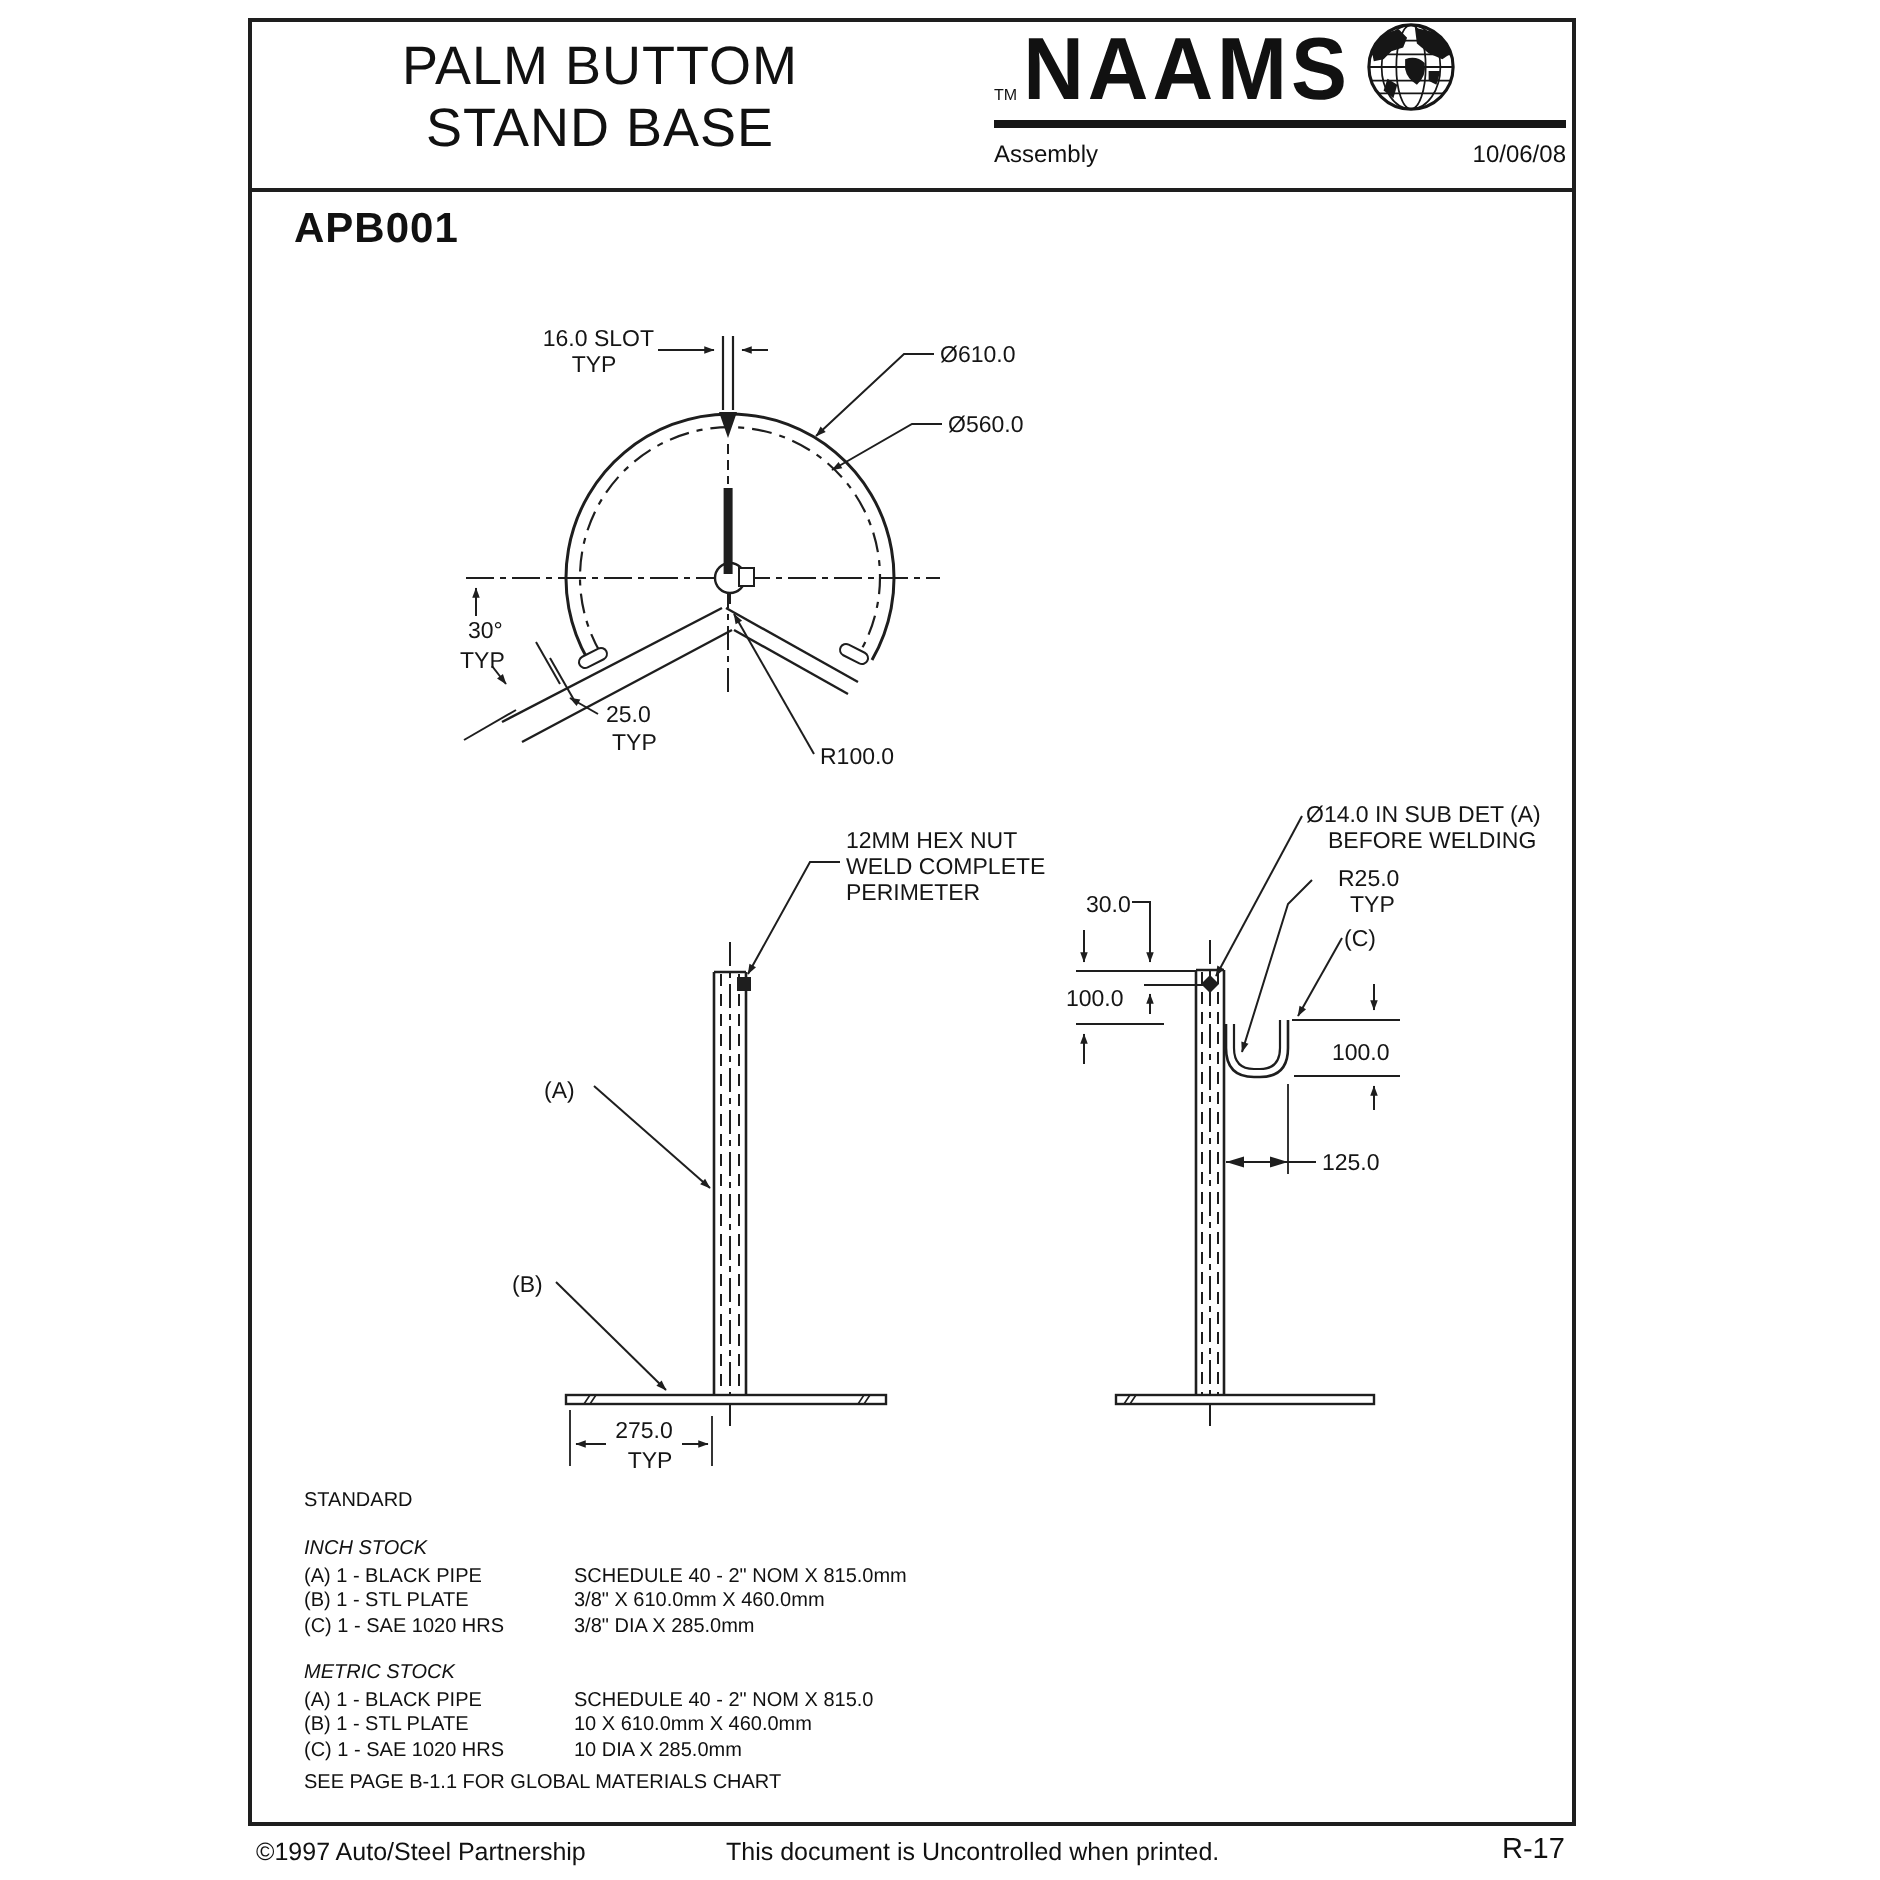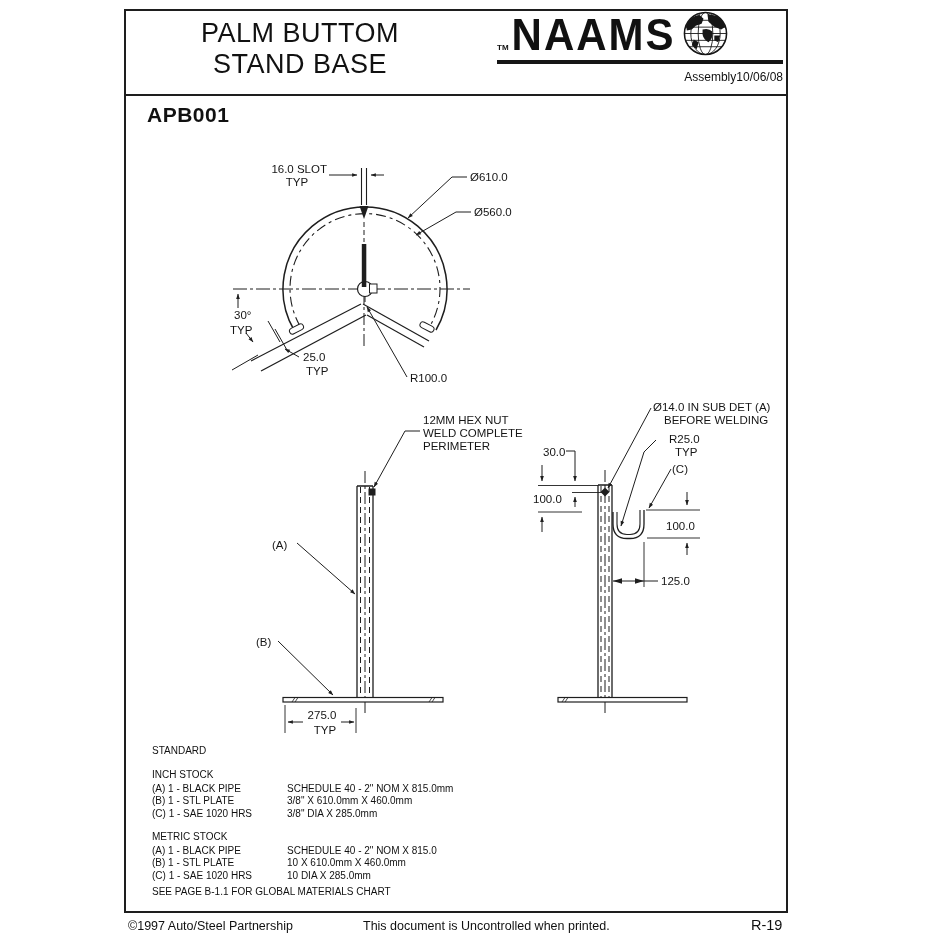--- a/index.html
+++ b/index.html
@@ -4,34 +4,34 @@
 <style>
   html,body{margin:0;padding:0;background:#ffffff;}
   body{width:940px;height:940px;position:relative;font-family:"Liberation Sans",sans-serif;color:#111;overflow:hidden;}
   .abs{position:absolute;}
   #frame{left:124px;top:9px;width:664px;height:904px;border:2px solid #1e1e1e;box-sizing:border-box;}
   #header-divider{left:124px;top:94px;width:664px;height:2px;background:#1e1e1e;}
   #title-block{left:150px;top:18px;width:300px;text-align:center;font-size:27px;font-weight:normal;line-height:31px;letter-spacing:.5px;}
   #brand-block{left:497px;top:11px;width:286px;}
   #brand-top{font-size:12.5px;font-weight:bold;letter-spacing:2.1px;white-space:nowrap;}
   #brand-row{display:flex;align-items:flex-end;margin-top:0px;height:47px;}
-  #tm{font-size:8px;font-weight:bold;margin-right:3px;margin-bottom:6px;}
+  #tm{font-size:8px;font-weight:normal;margin-right:3px;margin-bottom:6px;}
   #brand-name{font-size:42px;font-weight:bold;letter-spacing:2px;line-height:44px;transform:scaleY(1.05);transform-origin:bottom;}
   #globe{margin-left:6px;margin-bottom:1px;}
   #brand-rule{height:3.5px;background:#161616;margin-top:2px;}
-  #brand-bottom{display:flex;justify-content:flex-end;font-size:12px;margin-top:6px;}
+  #brand-bottom{display:flex;justify-content:space-between;font-size:12px;margin-top:6px;}
   #part-number{left:147px;top:103px;font-size:21px;font-weight:bold;letter-spacing:.5px;}
   .notes{left:152px;font-size:10px;line-height:12.2px;}
   .stock-row{display:flex;}
   .stock-row .c1{width:135px;}
   #weldment{top:745px;}
   #inch-stock{top:769px;}
   #metric-stock{top:831px;}
   #see-page{top:886px;}
-  .stock-head{margin-bottom:2px;}
+  .stock-head{margin-bottom:2px;font-style:italic;}
   #footer-copyright{left:128px;top:919px;font-size:12.5px;}
   #footer-notice{left:363px;top:919px;font-size:12.5px;}
   #footer-pageref{left:751px;top:917px;font-size:14.5px;}
   svg text{font-family:"Liberation Sans",sans-serif;font-size:11.5px;fill:#151515;}
 </style>
 </head>
 <body>
 
 <div class="abs" id="frame"></div>
 <div class="abs" id="header-divider"></div>
@@ -237,13 +237,13 @@
   <div class="stock-row">
     <span class="c1">(C) 1 - SAE 1020 HRS</span>
     <span>10 DIA X 285.0mm</span>
   </div>
 </div>
 
 <div class="abs notes" id="see-page">SEE PAGE B-1.1 FOR GLOBAL MATERIALS CHART</div>
 
 <div class="abs" id="footer-copyright">©1997 Auto/Steel Partnership</div>
 <div class="abs" id="footer-notice">This document is Uncontrolled when printed.</div>
-<div class="abs" id="footer-pageref">R-19</div>
+<div class="abs" id="footer-pageref">R-17</div>
 
 </body></html>

